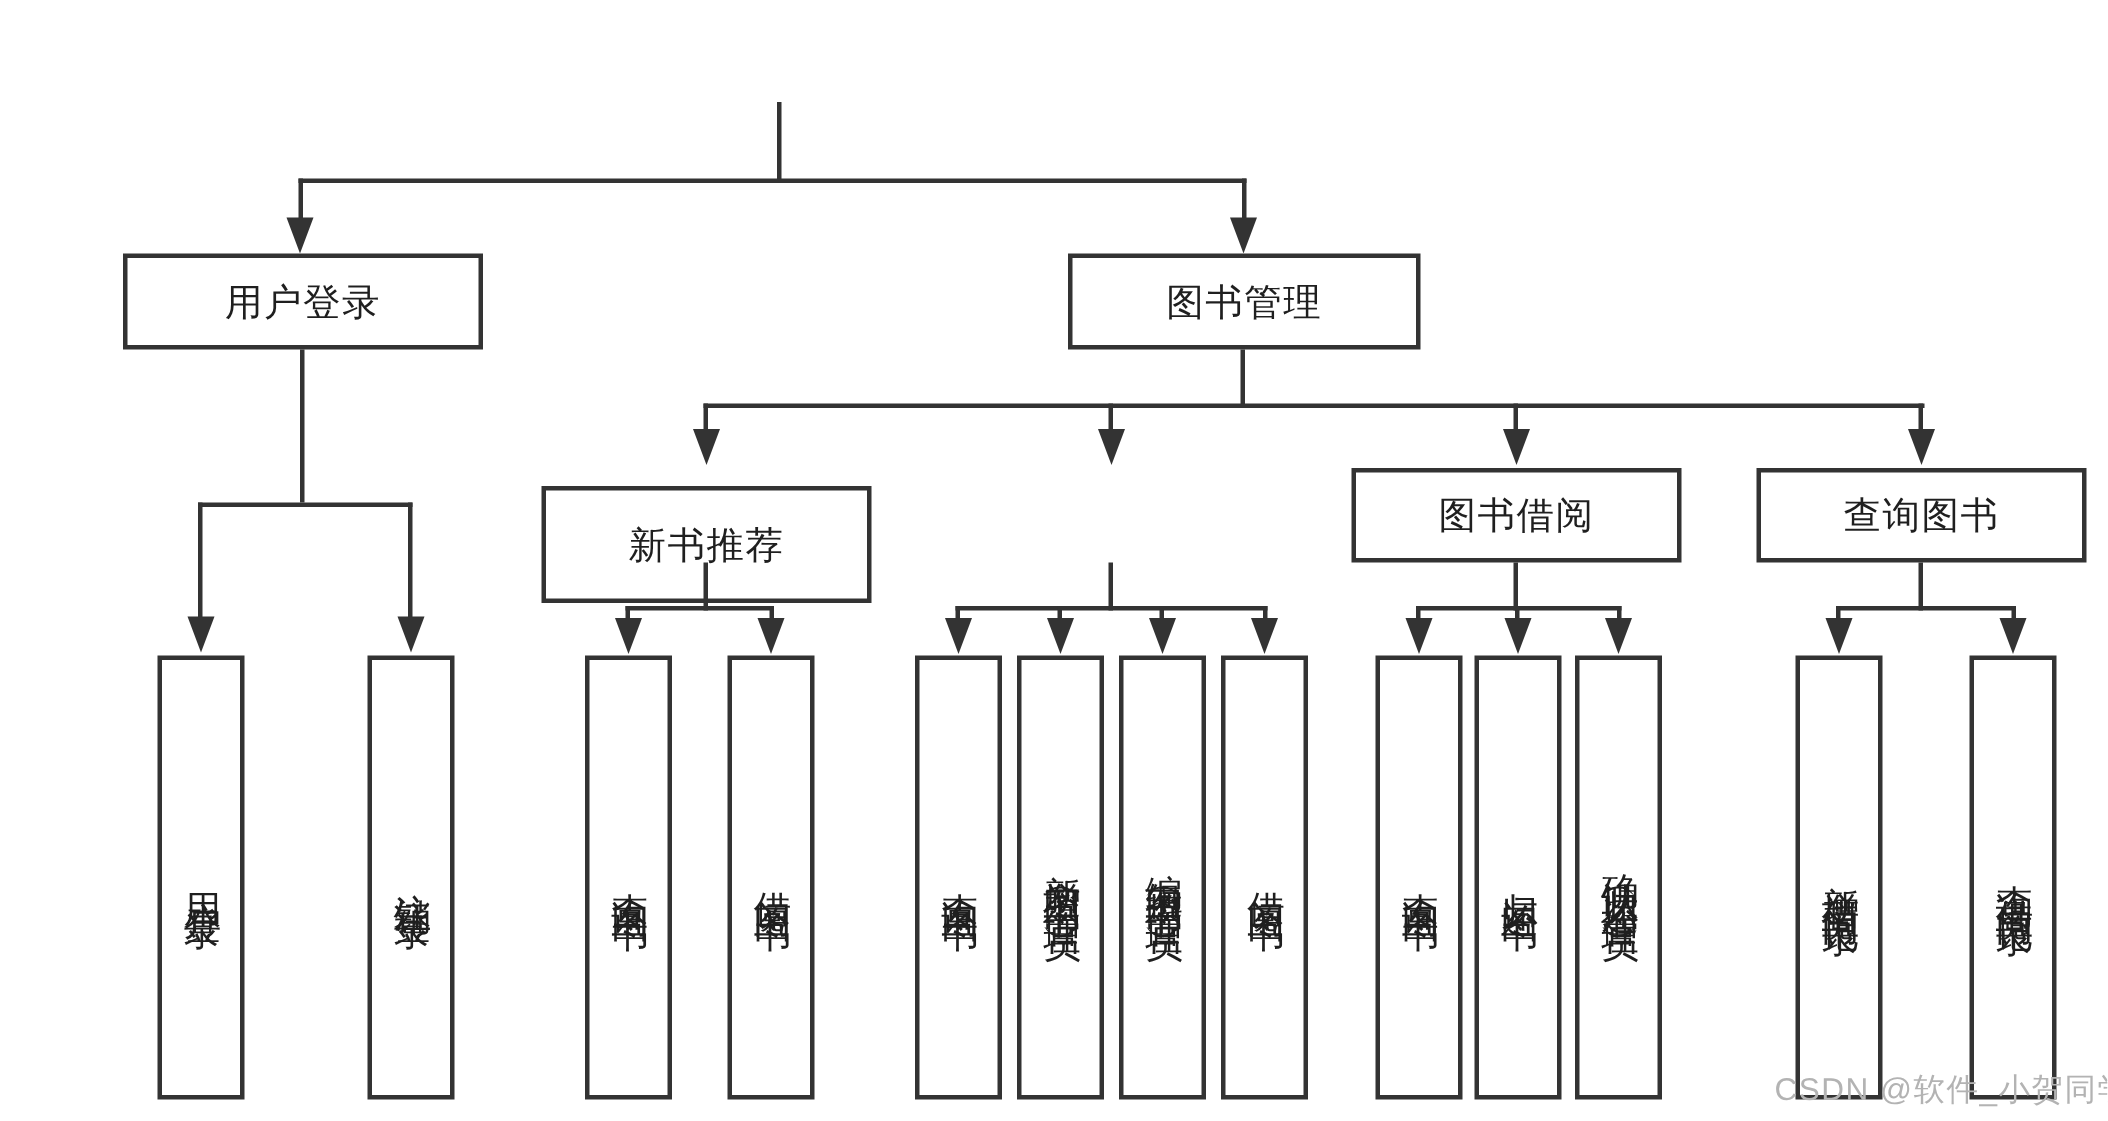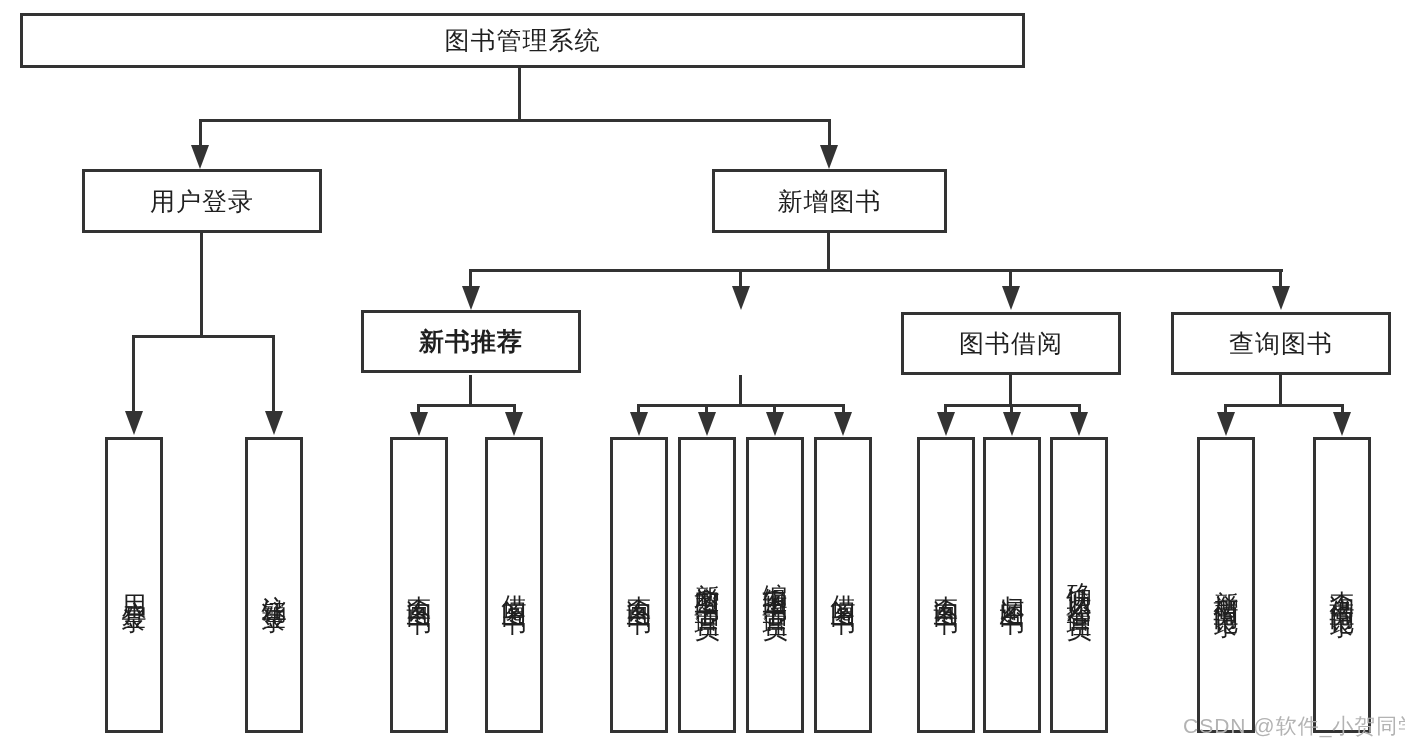--- a/index.html
+++ b/index.html
@@ -50,57 +50,54 @@
     letter-spacing:1px;
     white-space:nowrap;
     z-index:10;
   }
 </style>
 </head>
 <body>
 
 <div id="stage">
 
-  <div class="node h" style="left:20px;top:13px;width:1005px;height:55px;">
-    <span>图书管理系统</span>
-  </div>
 
   <div class="vline" style="left:518px;top:68px;height:53px;"></div>
   <div class="hline" style="left:199px;top:119px;width:632px;"></div>
   <div class="vline" style="left:199px;top:119px;height:28px;"></div>
   <div class="arrow" style="left:191px;top:145px;"></div>
   <div class="vline" style="left:828px;top:119px;height:28px;"></div>
   <div class="arrow" style="left:820px;top:145px;"></div>
 
   <div class="node h" style="left:82px;top:169px;width:240px;height:64px;">
     <span>用户登录</span>
   </div>
   <div class="node h" style="left:712px;top:169px;width:235px;height:64px;">
-    <span>新增图书</span>
+    <span>图书管理</span>
   </div>
 
   <div class="vline" style="left:200px;top:233px;height:102px;"></div>
   <div class="hline" style="left:132px;top:335px;width:143px;"></div>
   <div class="vline" style="left:132px;top:335px;height:78px;"></div>
   <div class="arrow" style="left:125px;top:411px;"></div>
   <div class="vline" style="left:272px;top:335px;height:78px;"></div>
   <div class="arrow" style="left:265px;top:411px;"></div>
 
   <div class="vline" style="left:827px;top:233px;height:38px;"></div>
   <div class="hline" style="left:469px;top:269px;width:814px;"></div>
   <div class="vline" style="left:469px;top:269px;height:17px;"></div>
   <div class="arrow" style="left:462px;top:286px;"></div>
   <div class="vline" style="left:739px;top:269px;height:17px;"></div>
   <div class="arrow" style="left:732px;top:286px;"></div>
   <div class="vline" style="left:1009px;top:269px;height:17px;"></div>
   <div class="arrow" style="left:1002px;top:286px;"></div>
   <div class="vline" style="left:1279px;top:269px;height:17px;"></div>
   <div class="arrow" style="left:1272px;top:286px;"></div>
 
-  <div class="node h" style="left:361px;top:310px;width:220px;height:63px;font-weight:bold;">
+  <div class="node h" style="left:361px;top:324px;width:220px;height:78px;">
     <span>新书推荐</span>
   </div>
   <div class="node h" style="left:901px;top:312px;width:220px;height:63px;">
     <span>图书借阅</span>
   </div>
   <div class="node h" style="left:1171px;top:312px;width:220px;height:63px;">
     <span>查询图书</span>
   </div>
 
   <div class="vline" style="left:469px;top:375px;height:32px;"></div>

